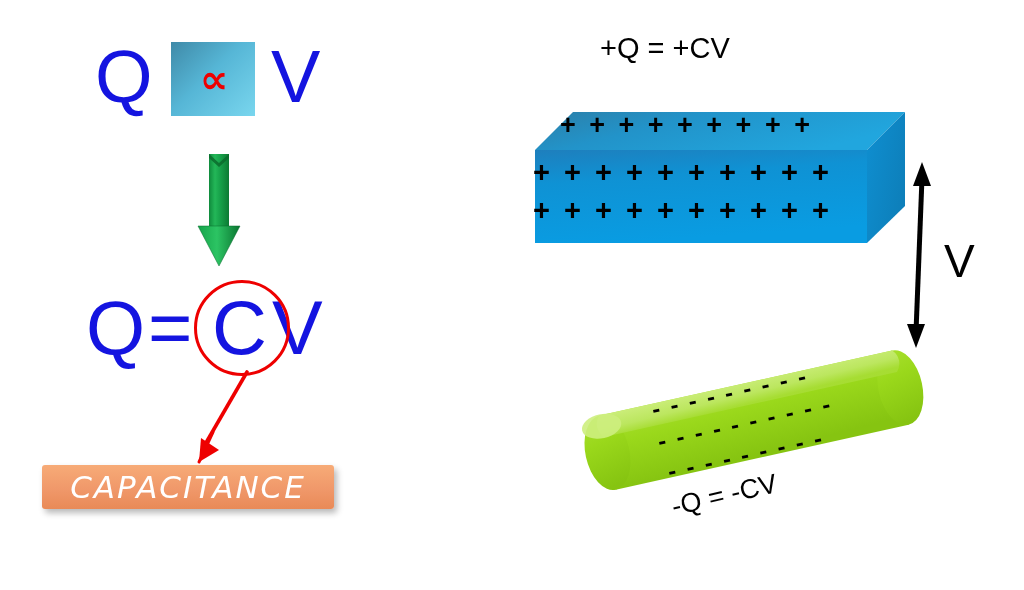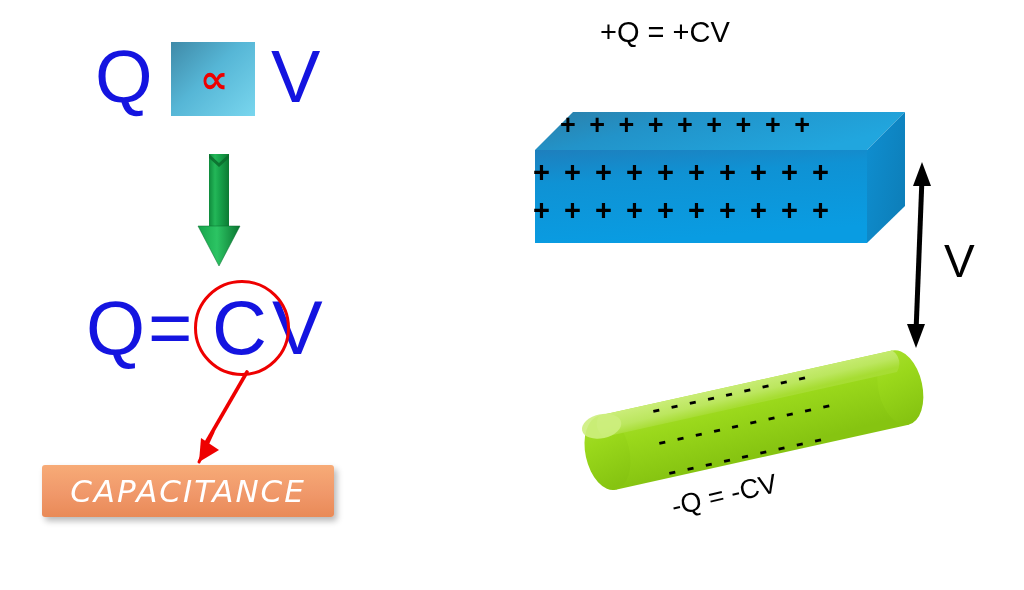--- a/index.html
+++ b/index.html
@@ -117,42 +117,42 @@
     width: 90px;
     height: 100px;
   }
 
   
   #cap-box {
     position: absolute;
     left: 42px;
     top: 465px;
     width: 292px;
-    height: 52px;
+    height: 44px;
     background: linear-gradient(180deg, #f7ab77 0%, #f0986a 55%, #e98a57 100%);
     border-radius: 3px;
     box-shadow: 3px 4px 6px rgba(0,0,0,0.28);
     display: flex;
     align-items: center;
     justify-content: center;
   }
   #cap-label {
     color: #ffffff;
     font-size: 31px;
     font-family: "DejaVu Sans", sans-serif;
     font-style: italic;
     letter-spacing: 2px;
     white-space: pre;
   }
 
   
   #plus-label {
     position: absolute;
     left: 600px;
-    top: 16px;
+    top: 32px;
     font-size: 29px;
     color: #000000;
     font-family: "Liberation Sans", sans-serif;
     white-space: pre;
   }
 
   #blue-plate {
     position: absolute;
     left: 505px;
     top: 98px;

